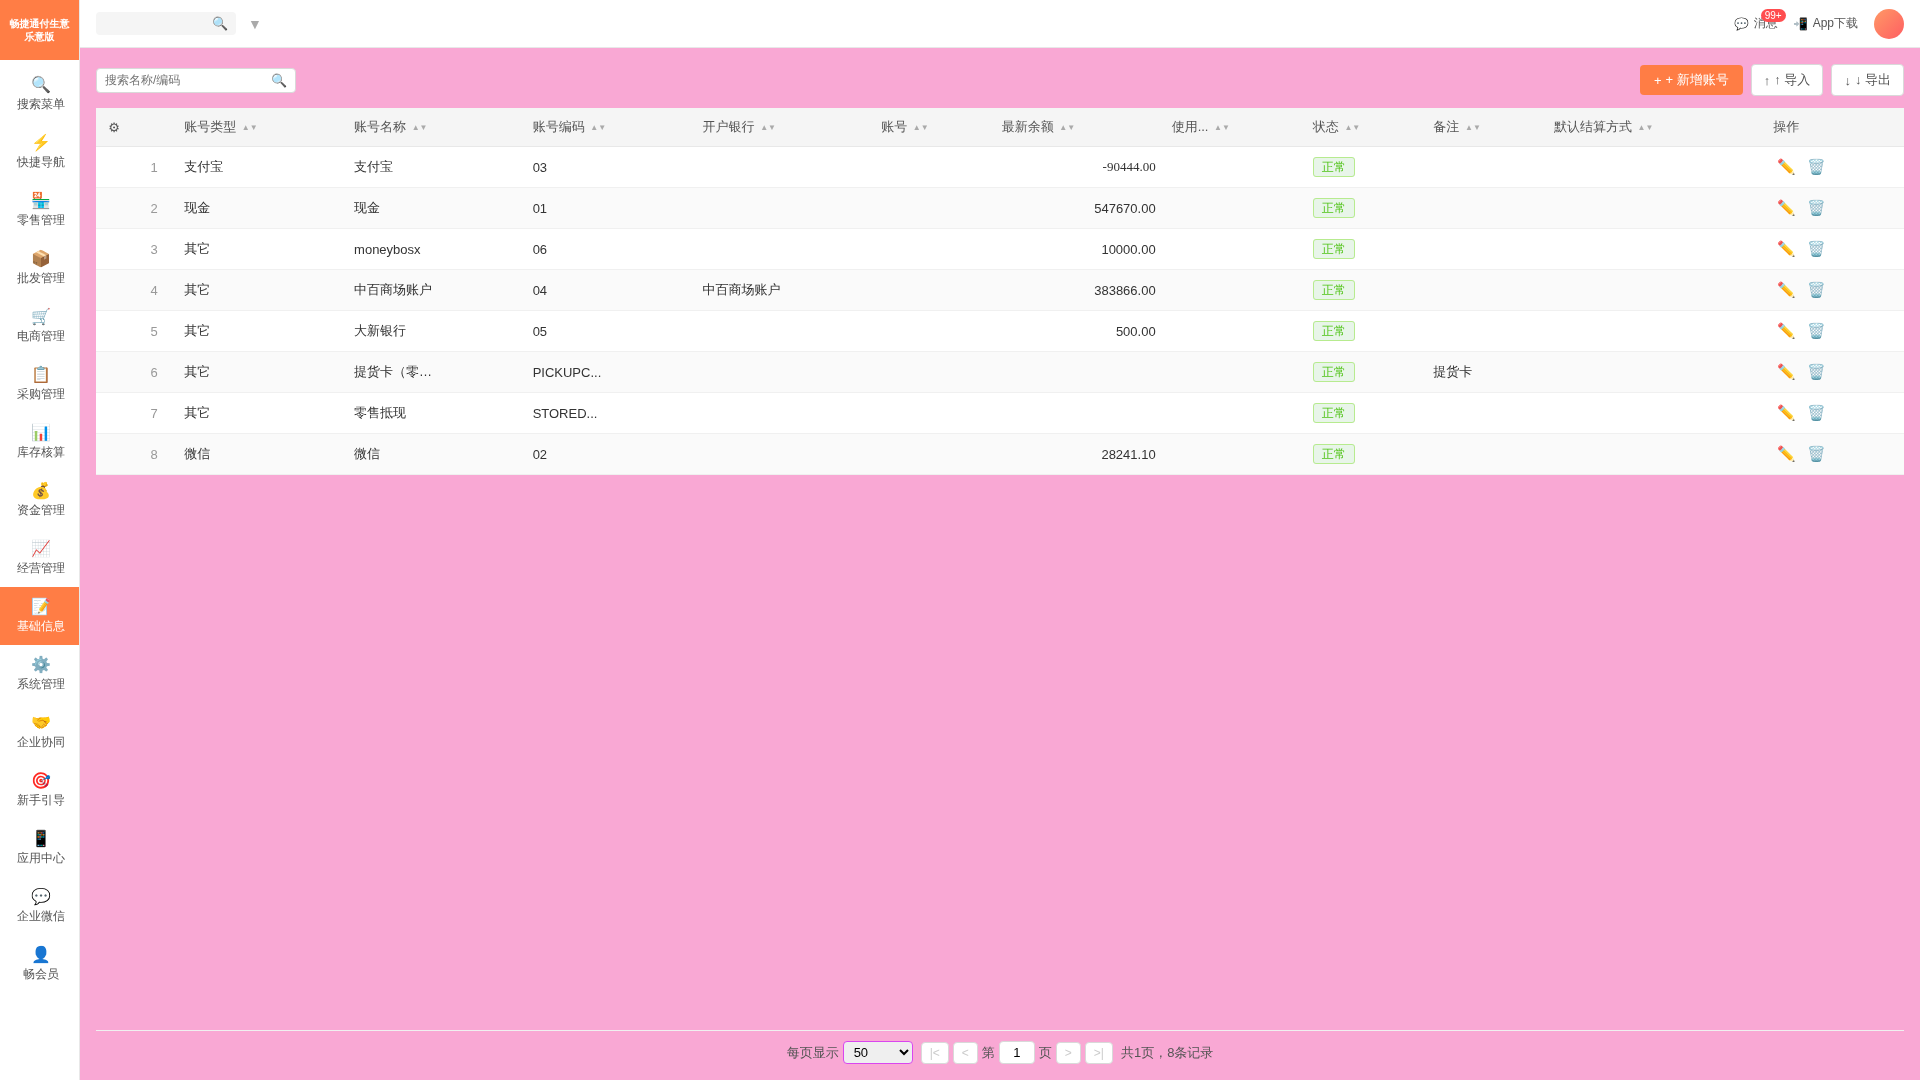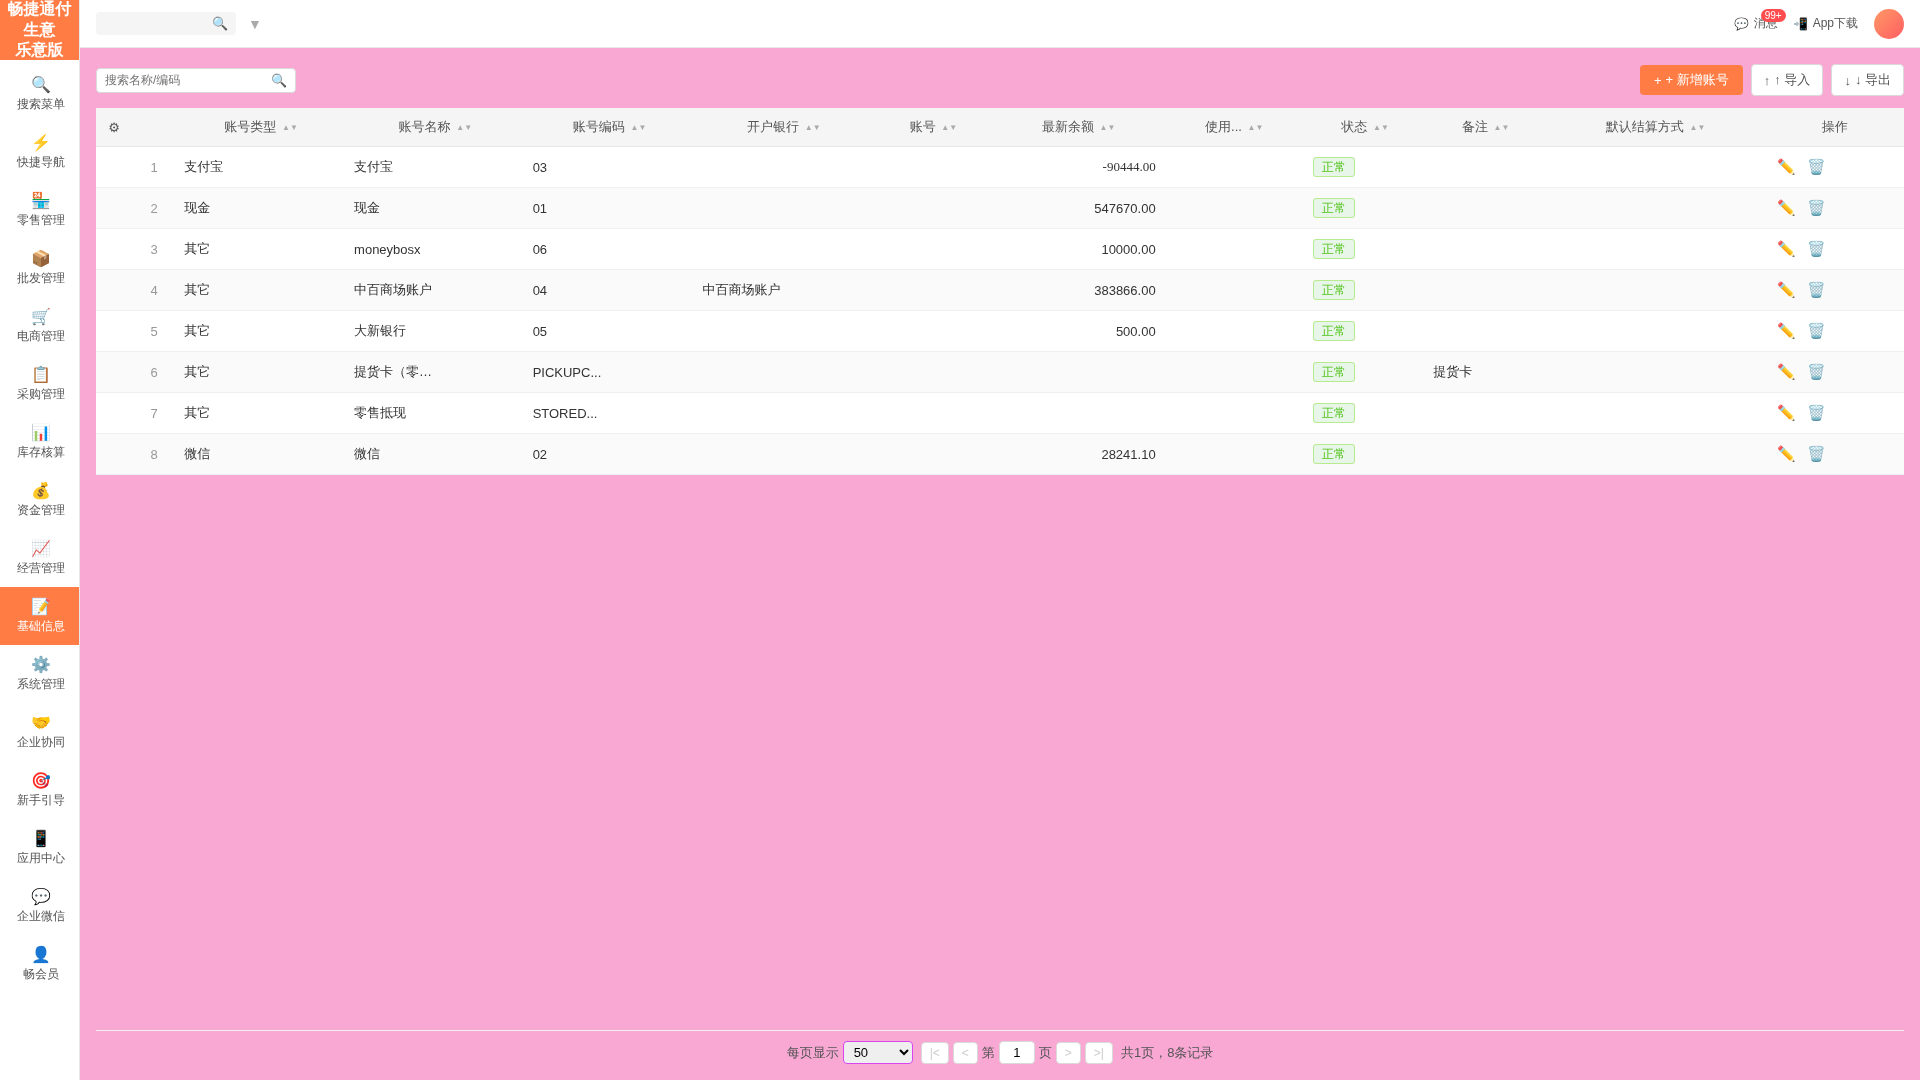--- a/index.html
+++ b/index.html
@@ -21,21 +21,21 @@
       background: #ff7d45;
       display: flex;
       flex-direction: column;
       align-items: center;
       justify-content: center;
       padding: 10px 5px;
       height: 60px;
     }
     .sidebar-logo-text {
       color: #fff;
-      font-size: 16px;
+      font-size: 10px;
       font-weight: bold;
       text-align: center;
       line-height: 1.3;
     }
     .sidebar-nav {
       width: 100%;
       display: flex;
       flex-direction: column;
       align-items: center;
       padding-top: 5px;
@@ -218,21 +218,21 @@
     table {
       width: 100%;
       border-collapse: collapse;
       font-size: 13px;
     }
     thead tr {
       background: #f5f5f5;
     }
     thead th {
       padding: 10px 8px;
-      text-align: center;
+      text-align: left;
       font-weight: 500;
       color: #555;
       border-bottom: 1px solid #e8e8e8;
       white-space: nowrap;
       user-select: none;
     }
     thead th .sort-icon {
       display: inline-flex;
       flex-direction: column;
       margin-left: 2px;

